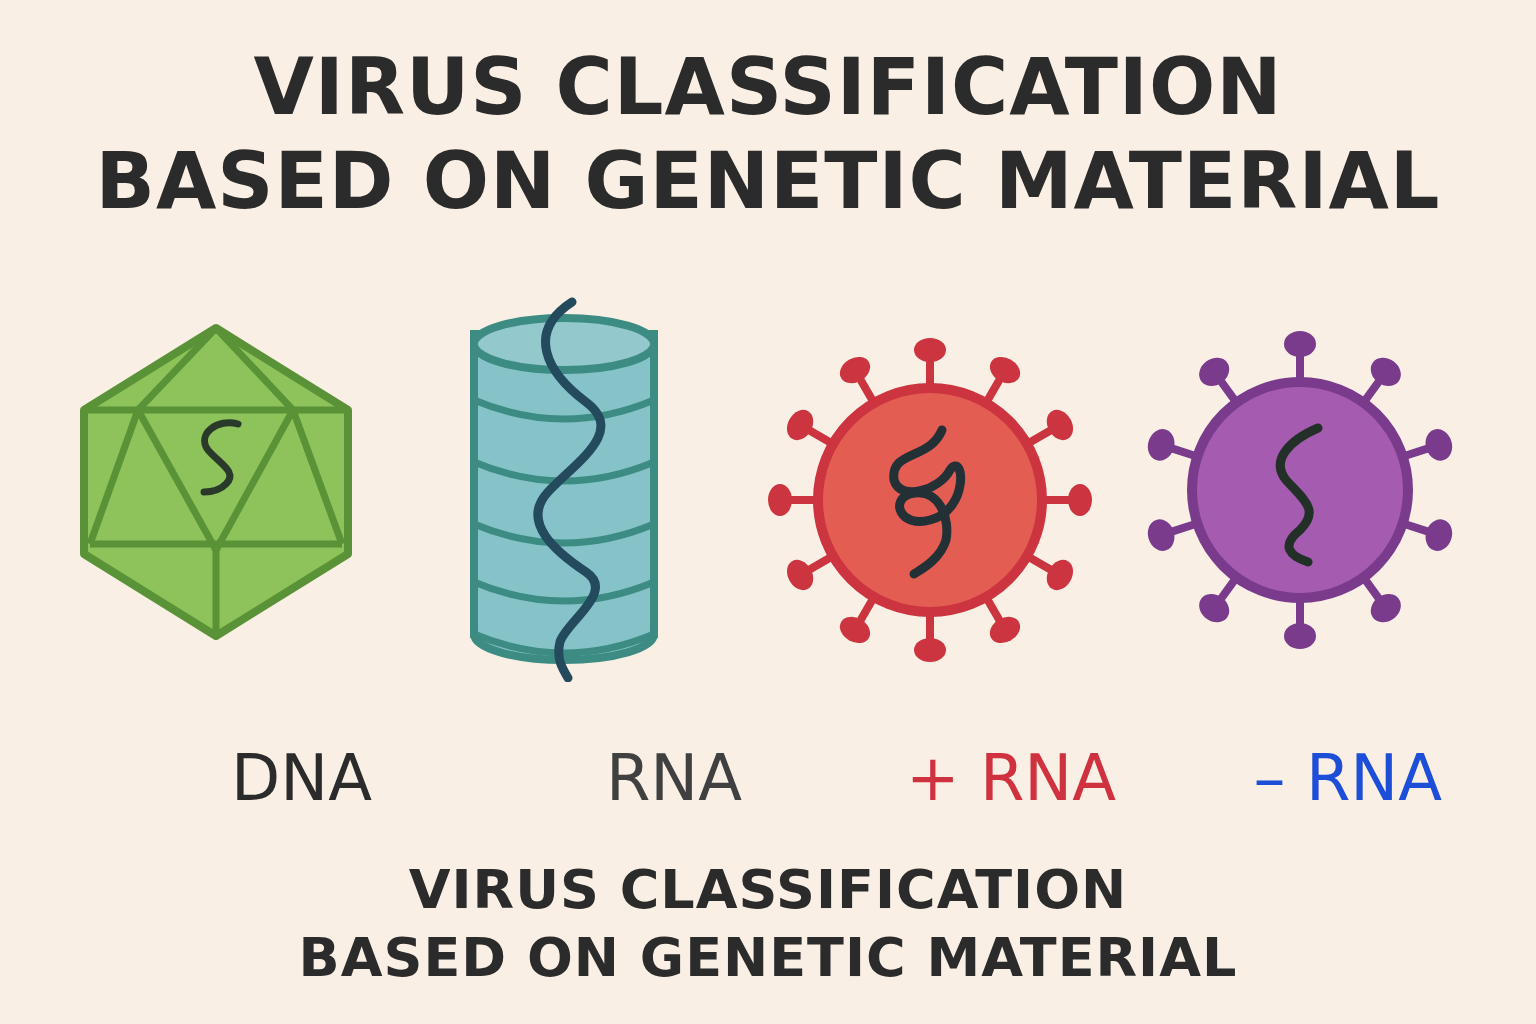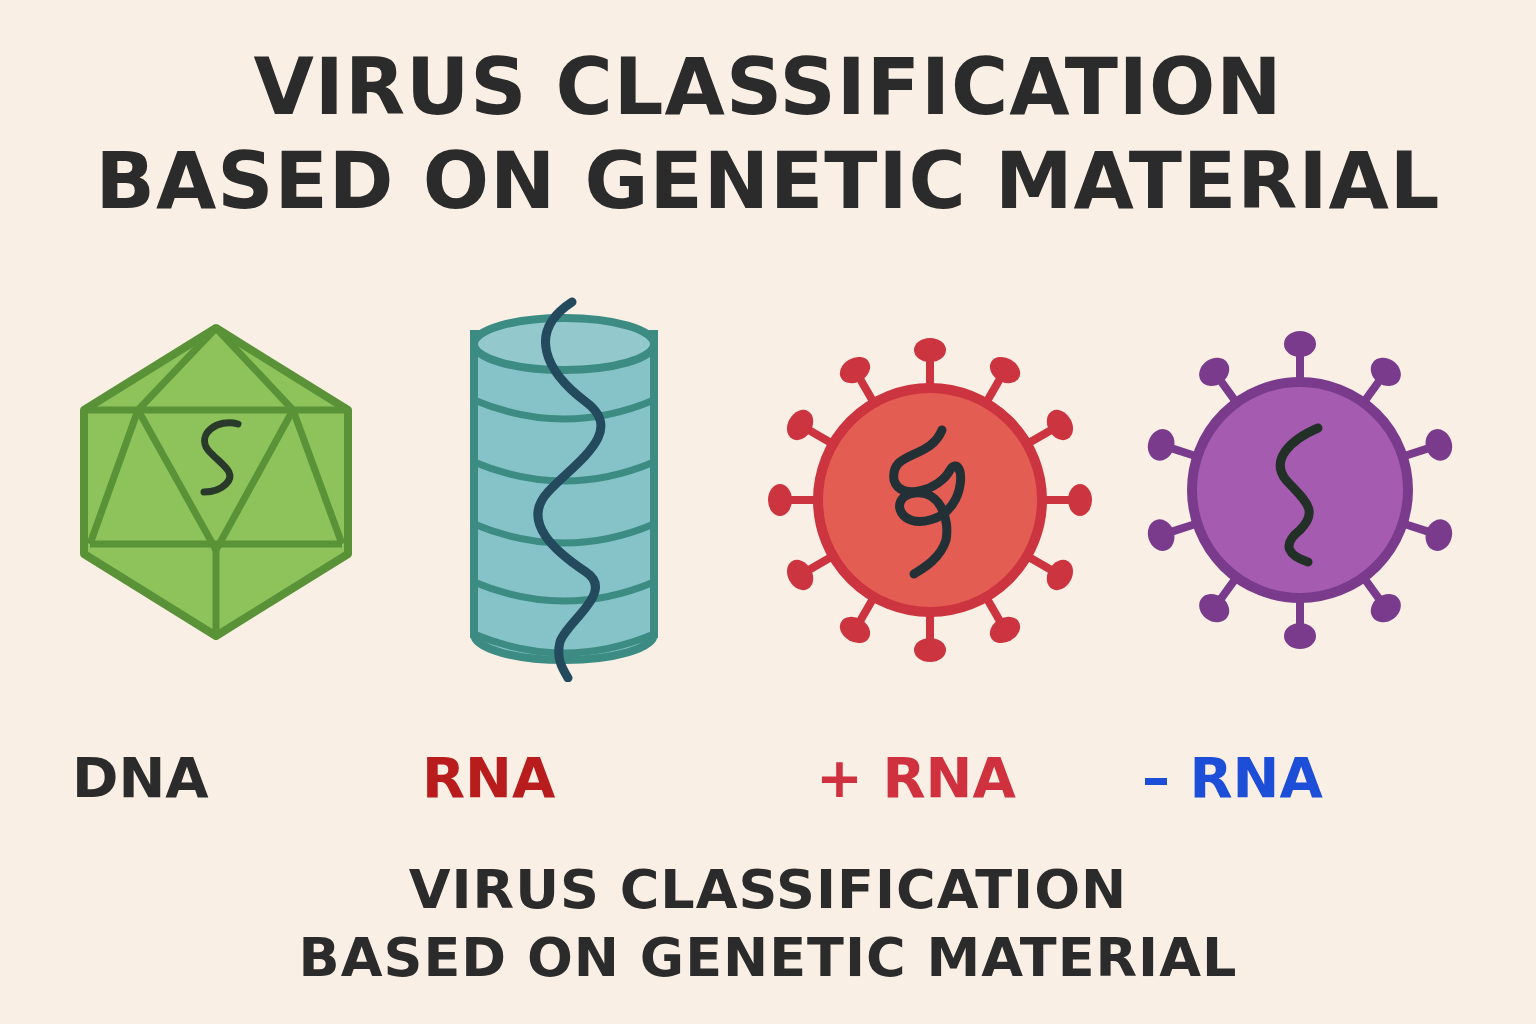--- a/index.html
+++ b/index.html
@@ -11,22 +11,22 @@
     position: relative;
   }
   .title {
     position: absolute; left: 0; top: 40px; width: 1536px;
     text-align: center; font-weight: bold; font-size: 78px;
     line-height: 94px; letter-spacing: 1px;
   }
   .title span { display: block; }
   .icon { position: absolute; }
   .label {
-    position: absolute; top: 738px; font-weight: bold; font-size: 56px;
-    line-height: 80px; text-align: left; width: 300px;
+    position: absolute; top: 738px; font-weight: normal; font-size: 64px;
+    line-height: 80px; text-align: right; width: 300px;
   }
   .subtitle {
     position: absolute; left: 0; top: 856px; width: 1536px;
     text-align: center; font-weight: bold; font-size: 54px; line-height: 68px;
     letter-spacing: 1px;
   }
   .subtitle span { display: block; }
 </style>
 </head>
 <body>
@@ -105,20 +105,20 @@
     <use href="#spikeP" transform="rotate(216)"></use>
     <use href="#spikeP" transform="rotate(252)"></use>
     <use href="#spikeP" transform="rotate(288)"></use>
     <use href="#spikeP" transform="rotate(324)"></use>
   </g>
   <circle cx="0" cy="0" r="108" fill="#a55cb0" stroke="#7a3b8c" stroke-width="10"></circle>
   <path d="M18,-62 C-10,-50 -30,-30 -14,-10 C4,10 20,20 0,40 C-20,56 -10,66 8,72" fill="none" stroke="#233028" stroke-width="9" stroke-linecap="round"></path>
 </svg>
 
 <div class="label" style="left:72px;color:#2b2b2b">DNA</div>
-<div class="label" style="left:422px;color:#b91c1c">RNA</div>
+<div class="label" style="left:442px;color:#404040">RNA</div>
 <div class="label" style="left:816px;color:#d0313f">+ RNA</div>
 <div class="label" style="left:1142px;color:#1d4ed8">– RNA</div>
 
 <div class="subtitle">
   <span>VIRUS CLASSIFICATION</span>
   <span>BASED ON GENETIC MATERIAL</span>
 </div>
 
 </body></html>

